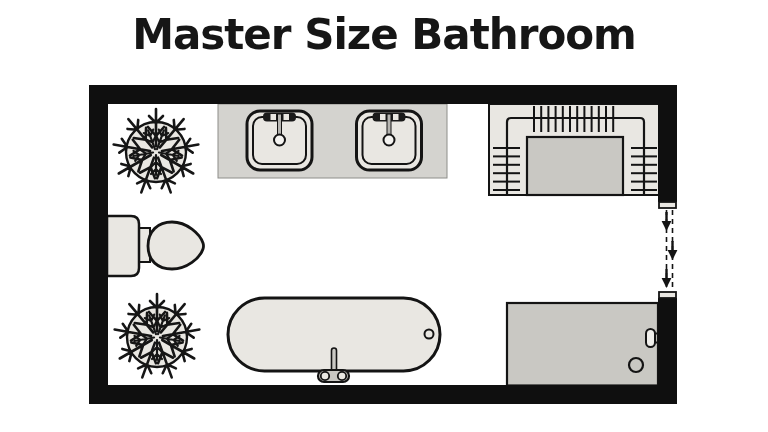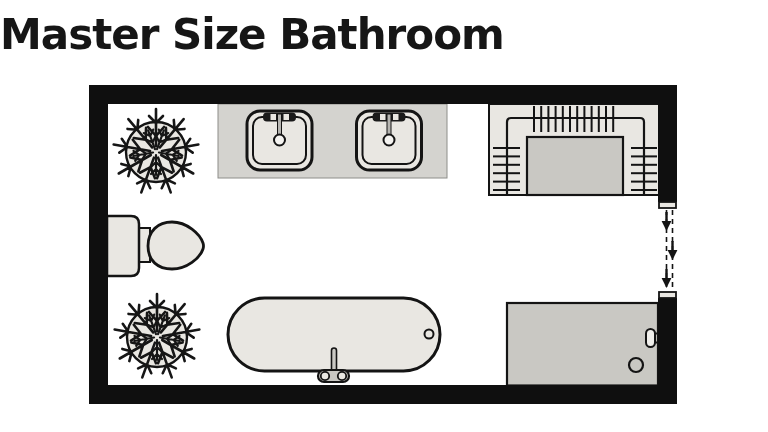--- a/index.html
+++ b/index.html
@@ -1,21 +1,21 @@
 <!DOCTYPE html>
 <html><head>
 <meta charset="utf-8">
 <style>
   html,body{margin:0;padding:0;background:#ffffff;}
   body{width:768px;height:432px;overflow:hidden;position:relative;
        font-family:"DejaVu Sans",sans-serif;}
   .page{position:absolute;inset:0;background:#ffffff;}
   h1.title{
     position:absolute;top:10px;left:0;width:768px;margin:0;
-    font-size:42px;font-weight:bold;color:#161616;
+    text-align:center;font-size:42px;font-weight:bold;color:#161616;
     letter-spacing:-1px;
   }
   svg.plan{position:absolute;left:0;top:0;}
 </style>
 </head>
 <body>
 
 <div class="page">
 
   <h1 class="title">Master Size Bathroom</h1>

